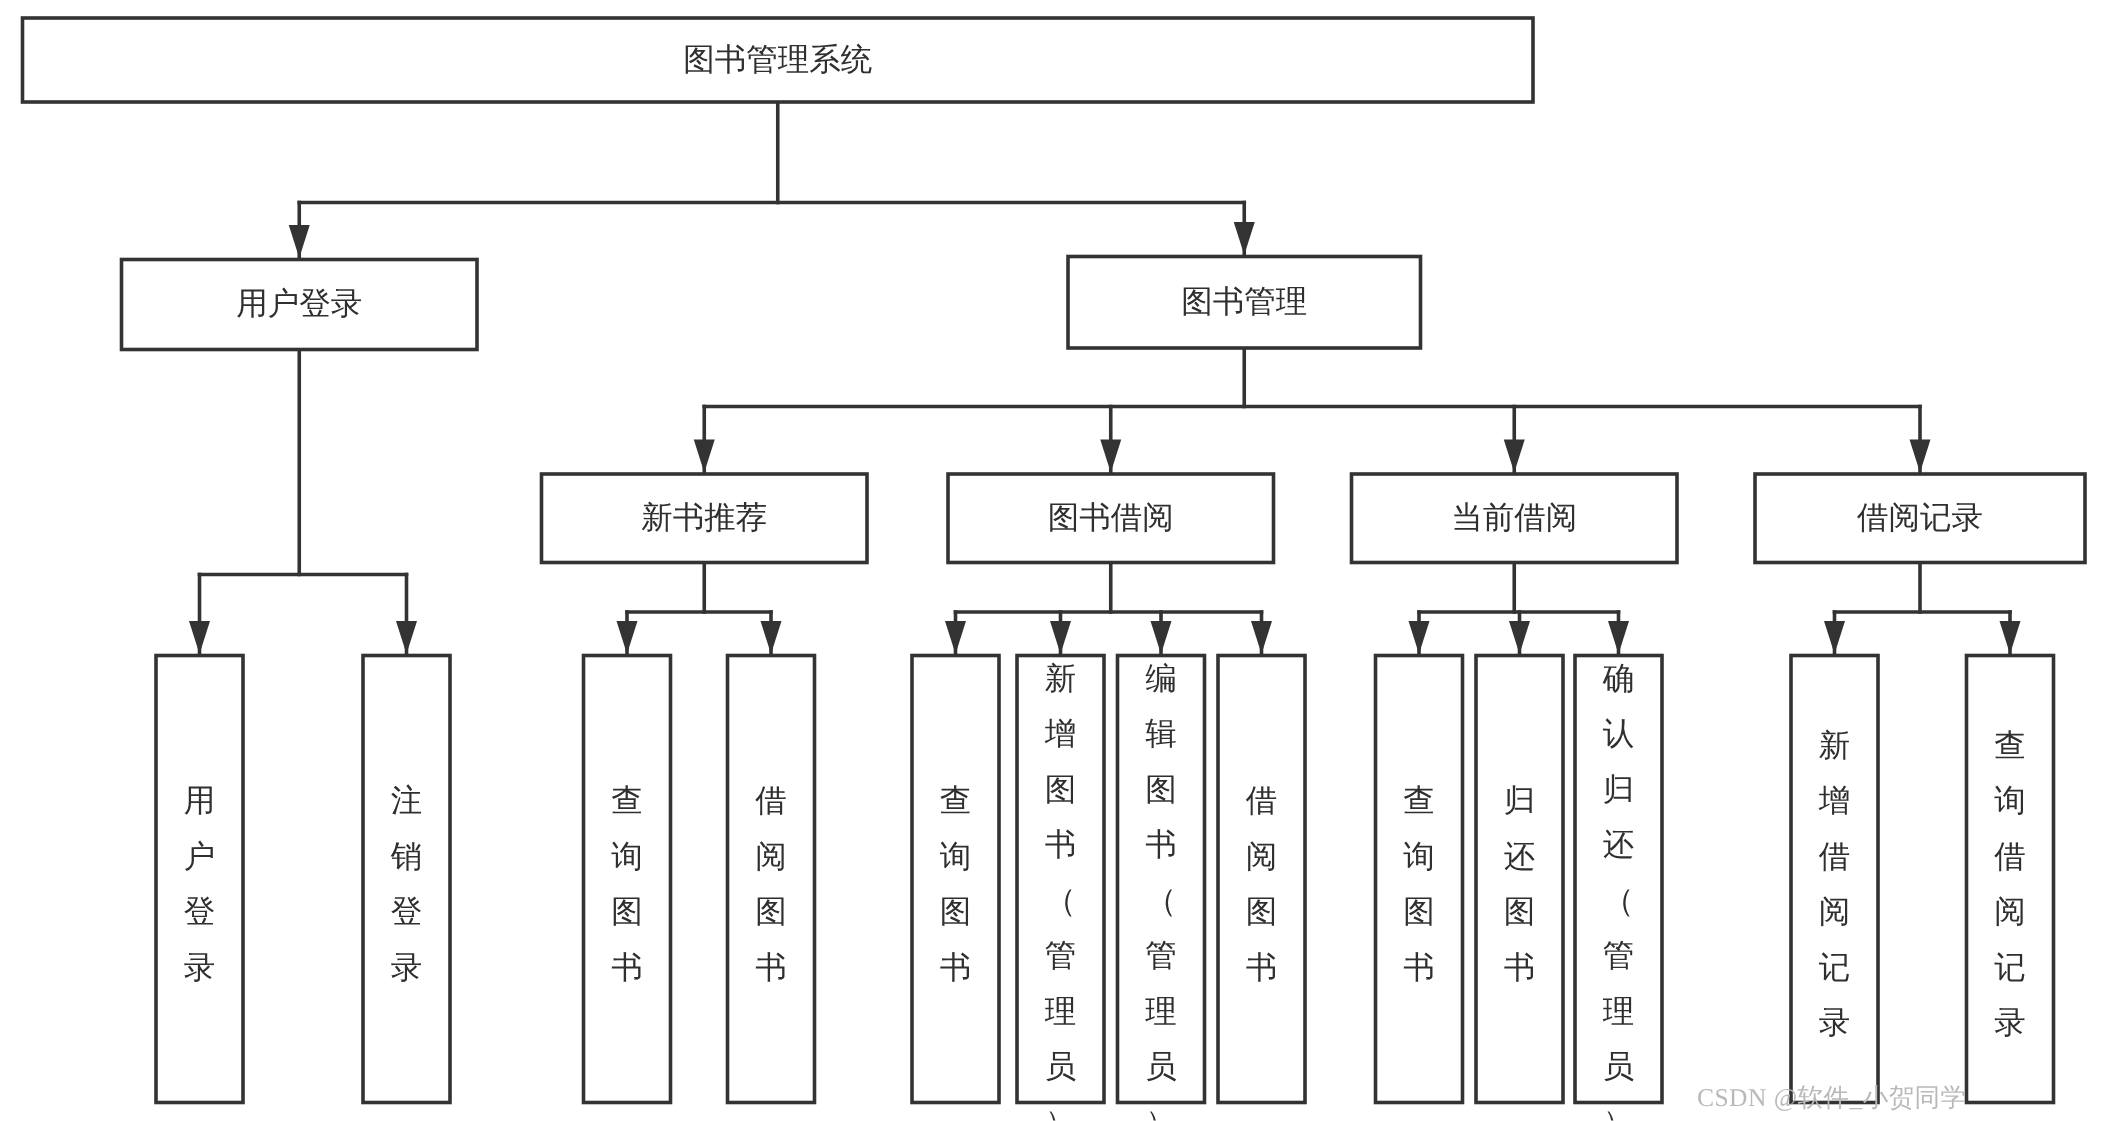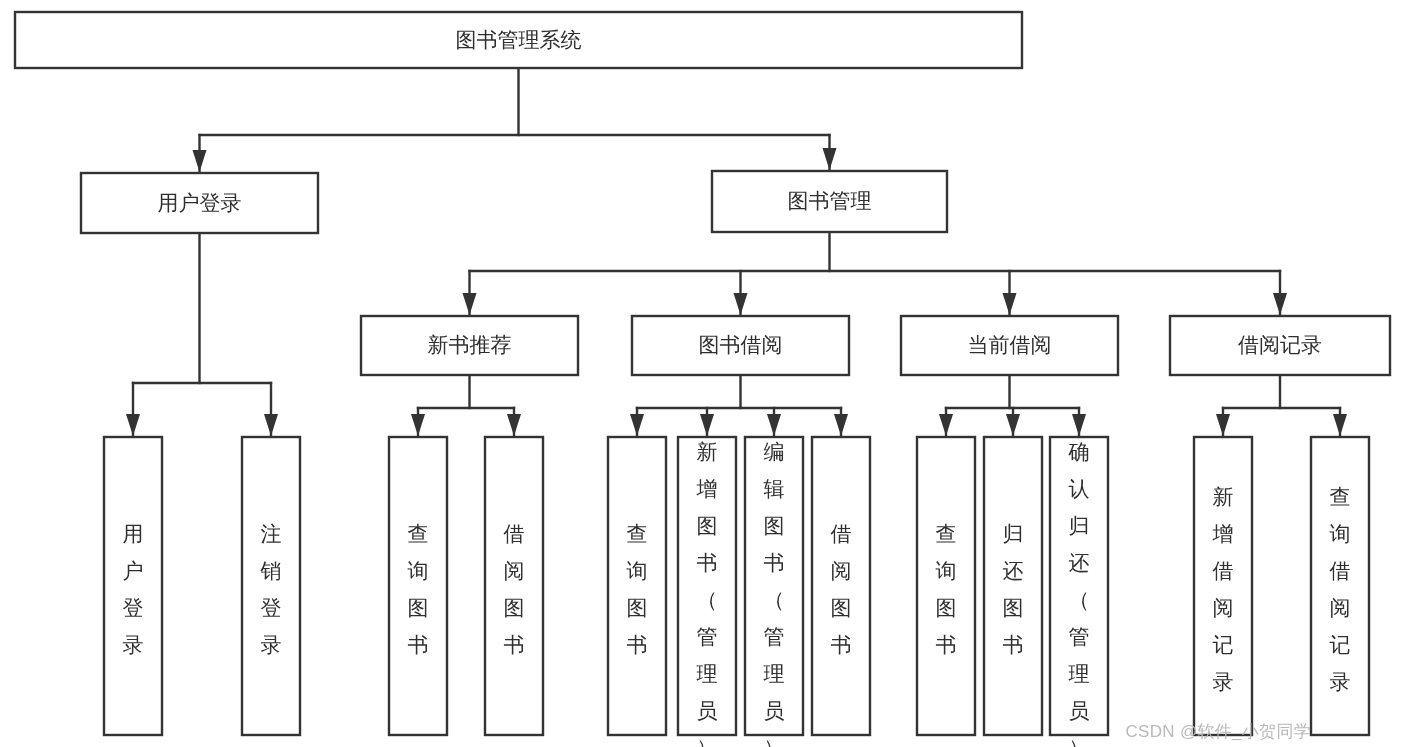--- a/index.html
+++ b/index.html
@@ -52,21 +52,21 @@
   .node-label-v {
     font-family: "Liberation Sans", "DejaVu Sans", sans-serif;
     font-size: 21px;
     fill: #2f2f2f;
     text-anchor: middle;
   }
   .watermark {
     position: absolute;
     right: 8px;
     bottom: 4px;
-    font-family: Liberation Sans, sans-serif;
+    font-family: Liberation Serif, serif;
     font-size: 17px;
     color: #b9b9b9;
     white-space: nowrap;
     letter-spacing: 0.3px;
   }
 </style>
 </head>
 <body>
 
 <div id="diagram-root">

